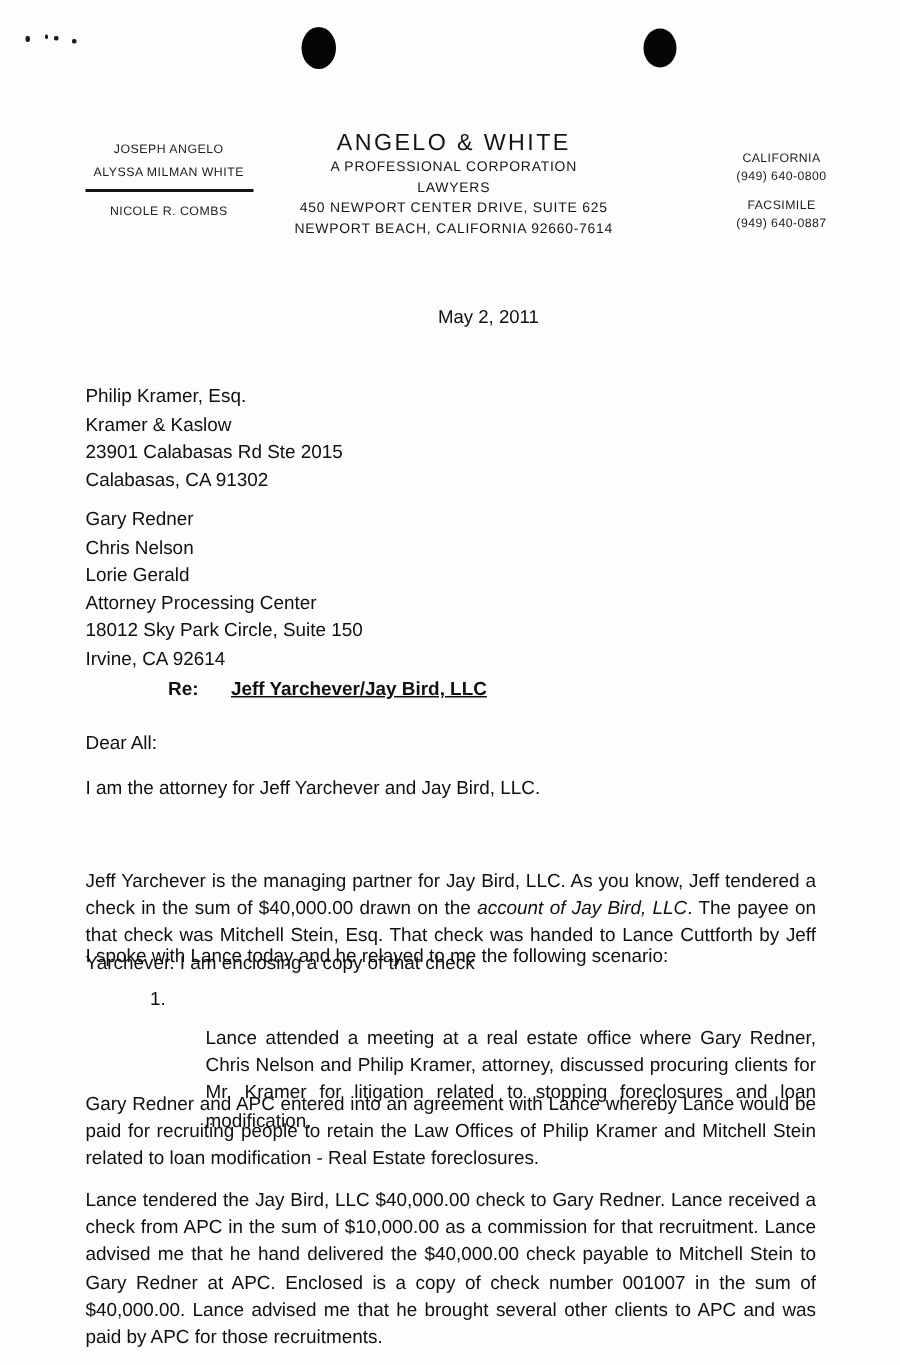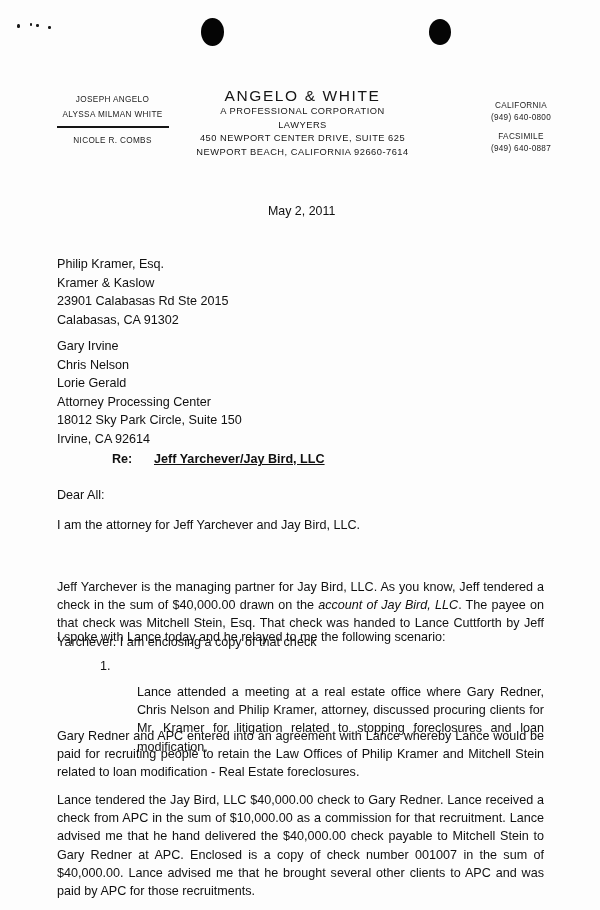--- a/index.html
+++ b/index.html
@@ -82,21 +82,21 @@
     font-size: 8.2px;
     letter-spacing: 0.3px;
     line-height: 12px;
     color: #1c1c1c;
   }
   .lh-right .gap { height: 7px; }
 
   
   .date {
     position: absolute;
-    left: 268px;
+    left: 292px;
     top: 204px;
     font-size: 12.4px;
   }
   .addr {
     position: absolute;
     left: 57px;
     font-size: 12.6px;
     line-height: 18.6px;
   }
   #addr-1 { top: 255px; }
@@ -205,21 +205,21 @@
   <div class="date">May 2, 2011</div>
 
   <div class="addr" id="addr-1">
     <div>Philip Kramer, Esq.</div>
     <div>Kramer &amp; Kaslow</div>
     <div>23901 Calabasas Rd Ste 2015</div>
     <div>Calabasas, CA 91302</div>
   </div>
 
   <div class="addr" id="addr-2">
-    <div>Gary Irvine</div>
+    <div>Gary Redner</div>
     <div>Chris Nelson</div>
     <div>Lorie Gerald</div>
     <div>Attorney Processing Center</div>
     <div>18012 Sky Park Circle, Suite 150</div>
     <div>Irvine, CA 92614</div>
   </div>
 
   <div class="re-line">
     <span class="re-label">Re:</span><span class="re-subject">Jeff Yarchever/Jay Bird, LLC</span>
   </div>

